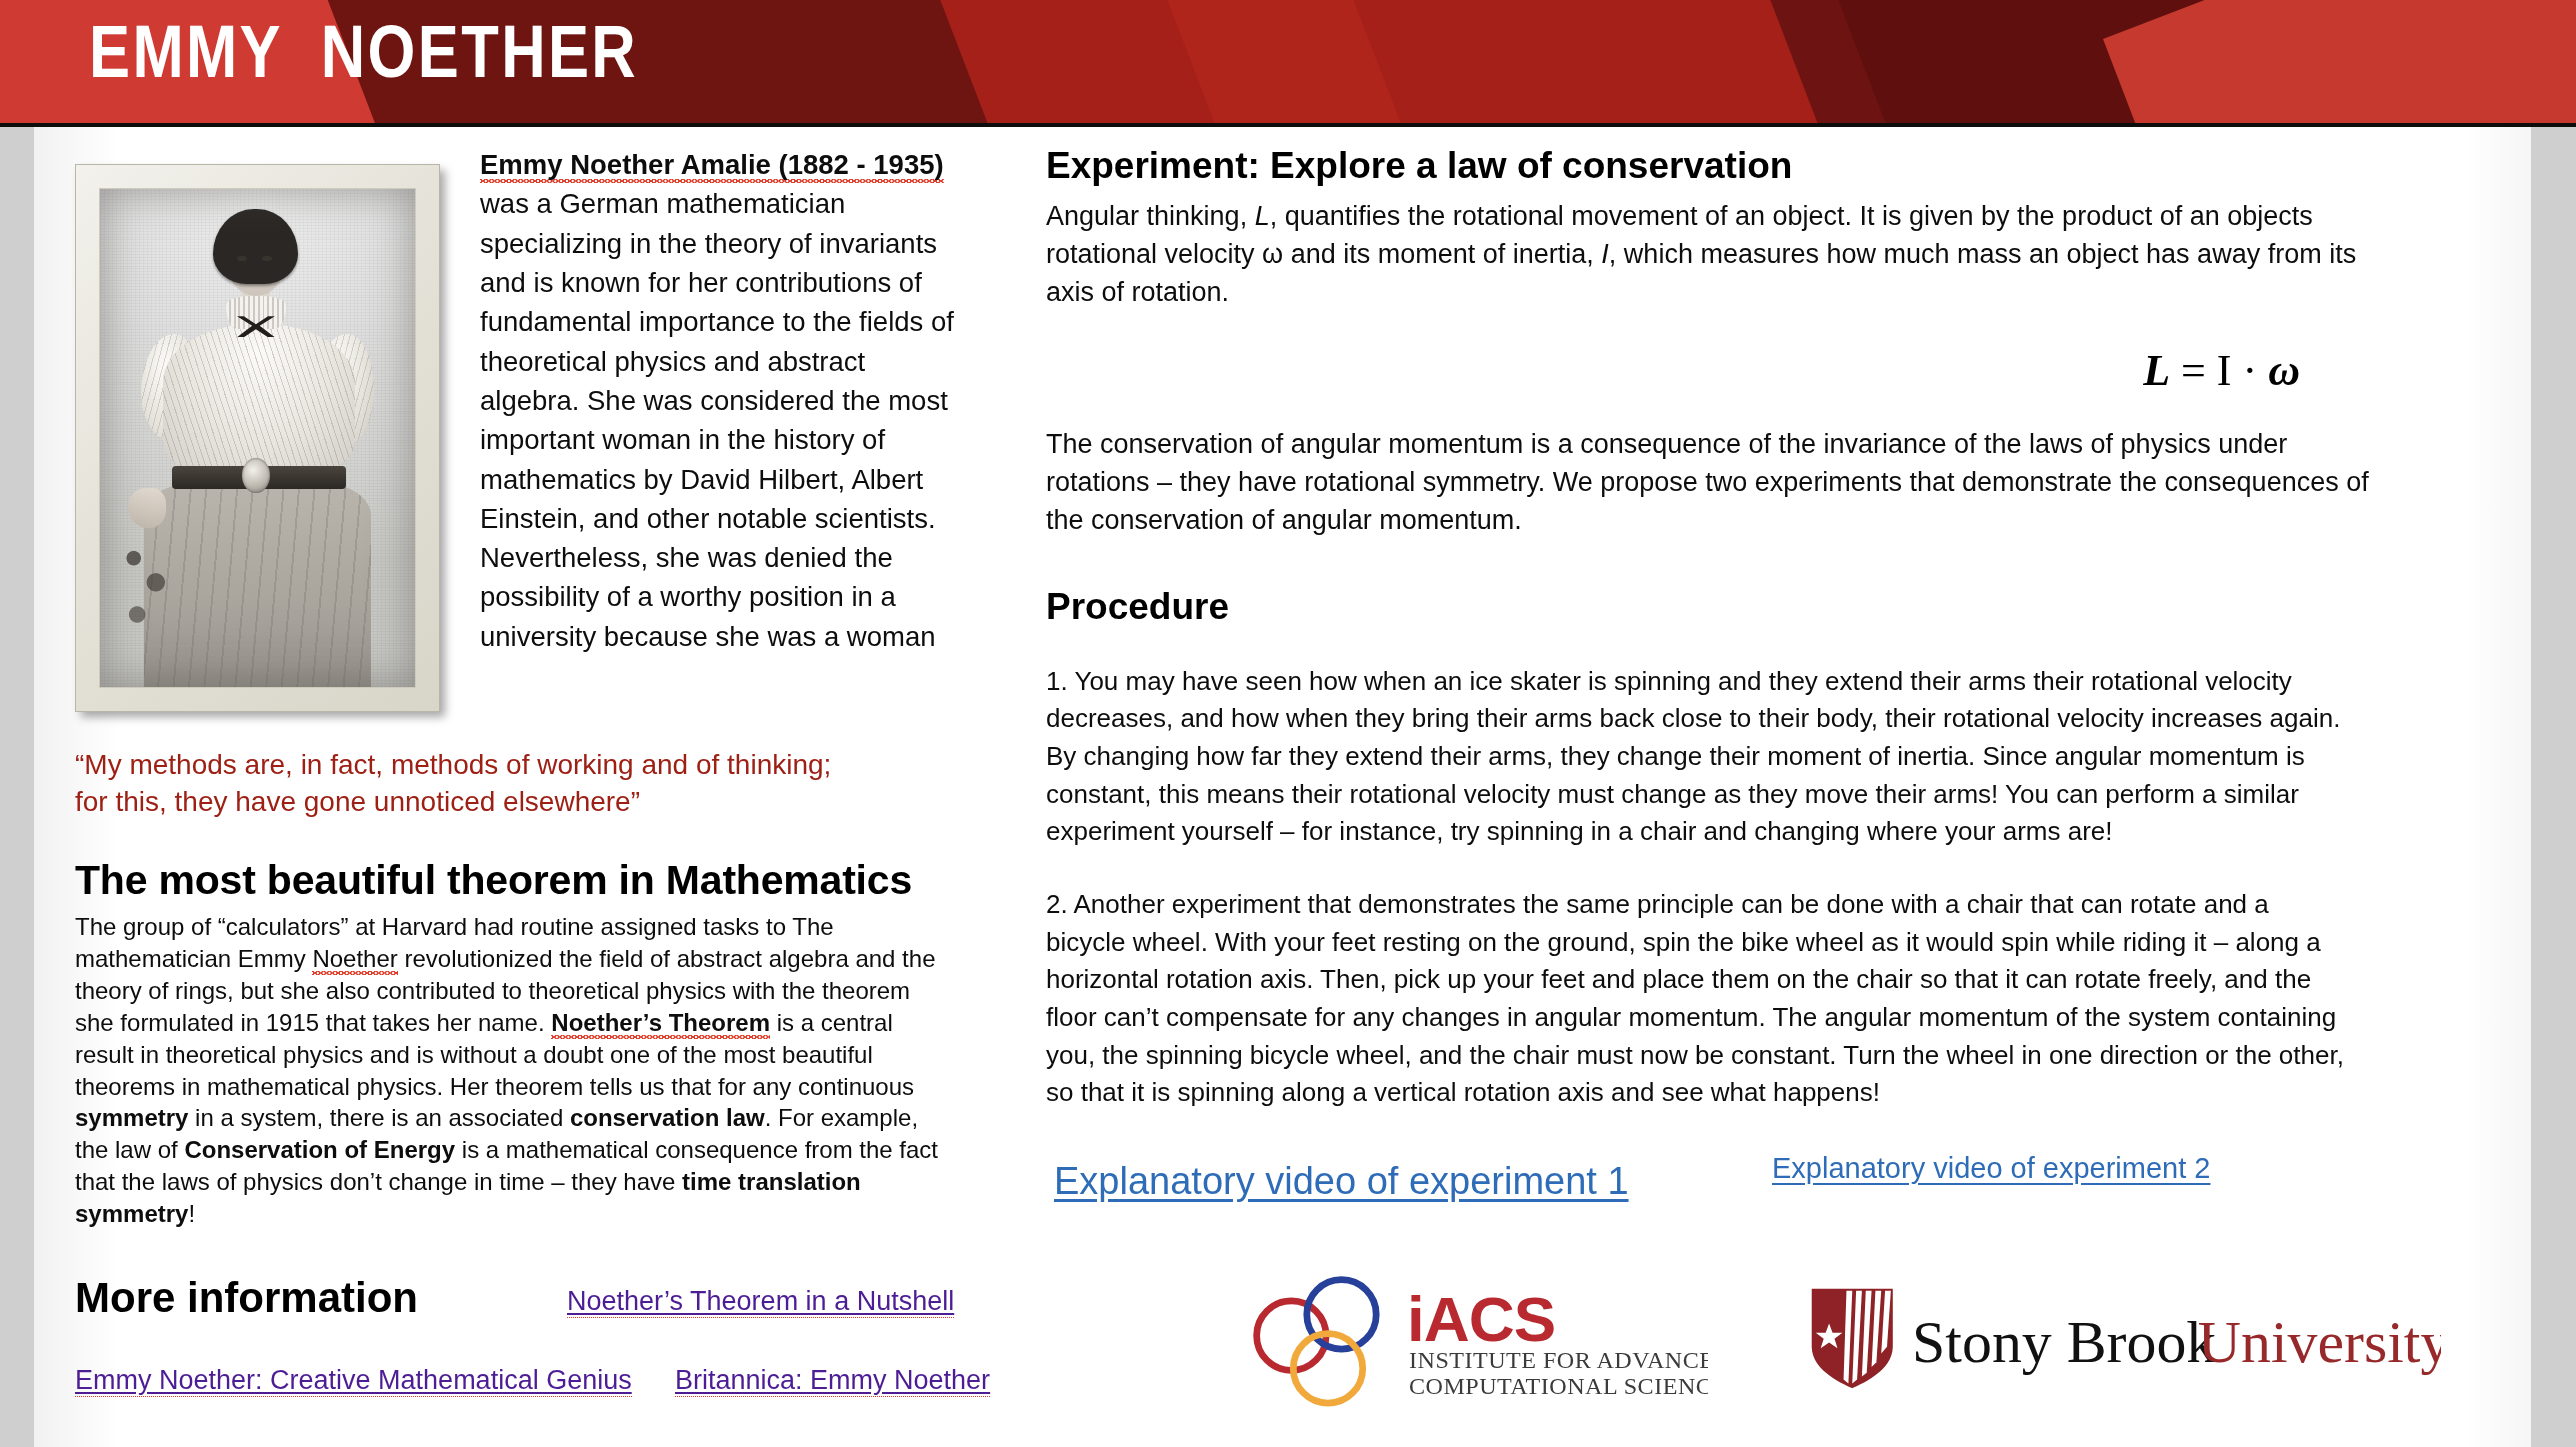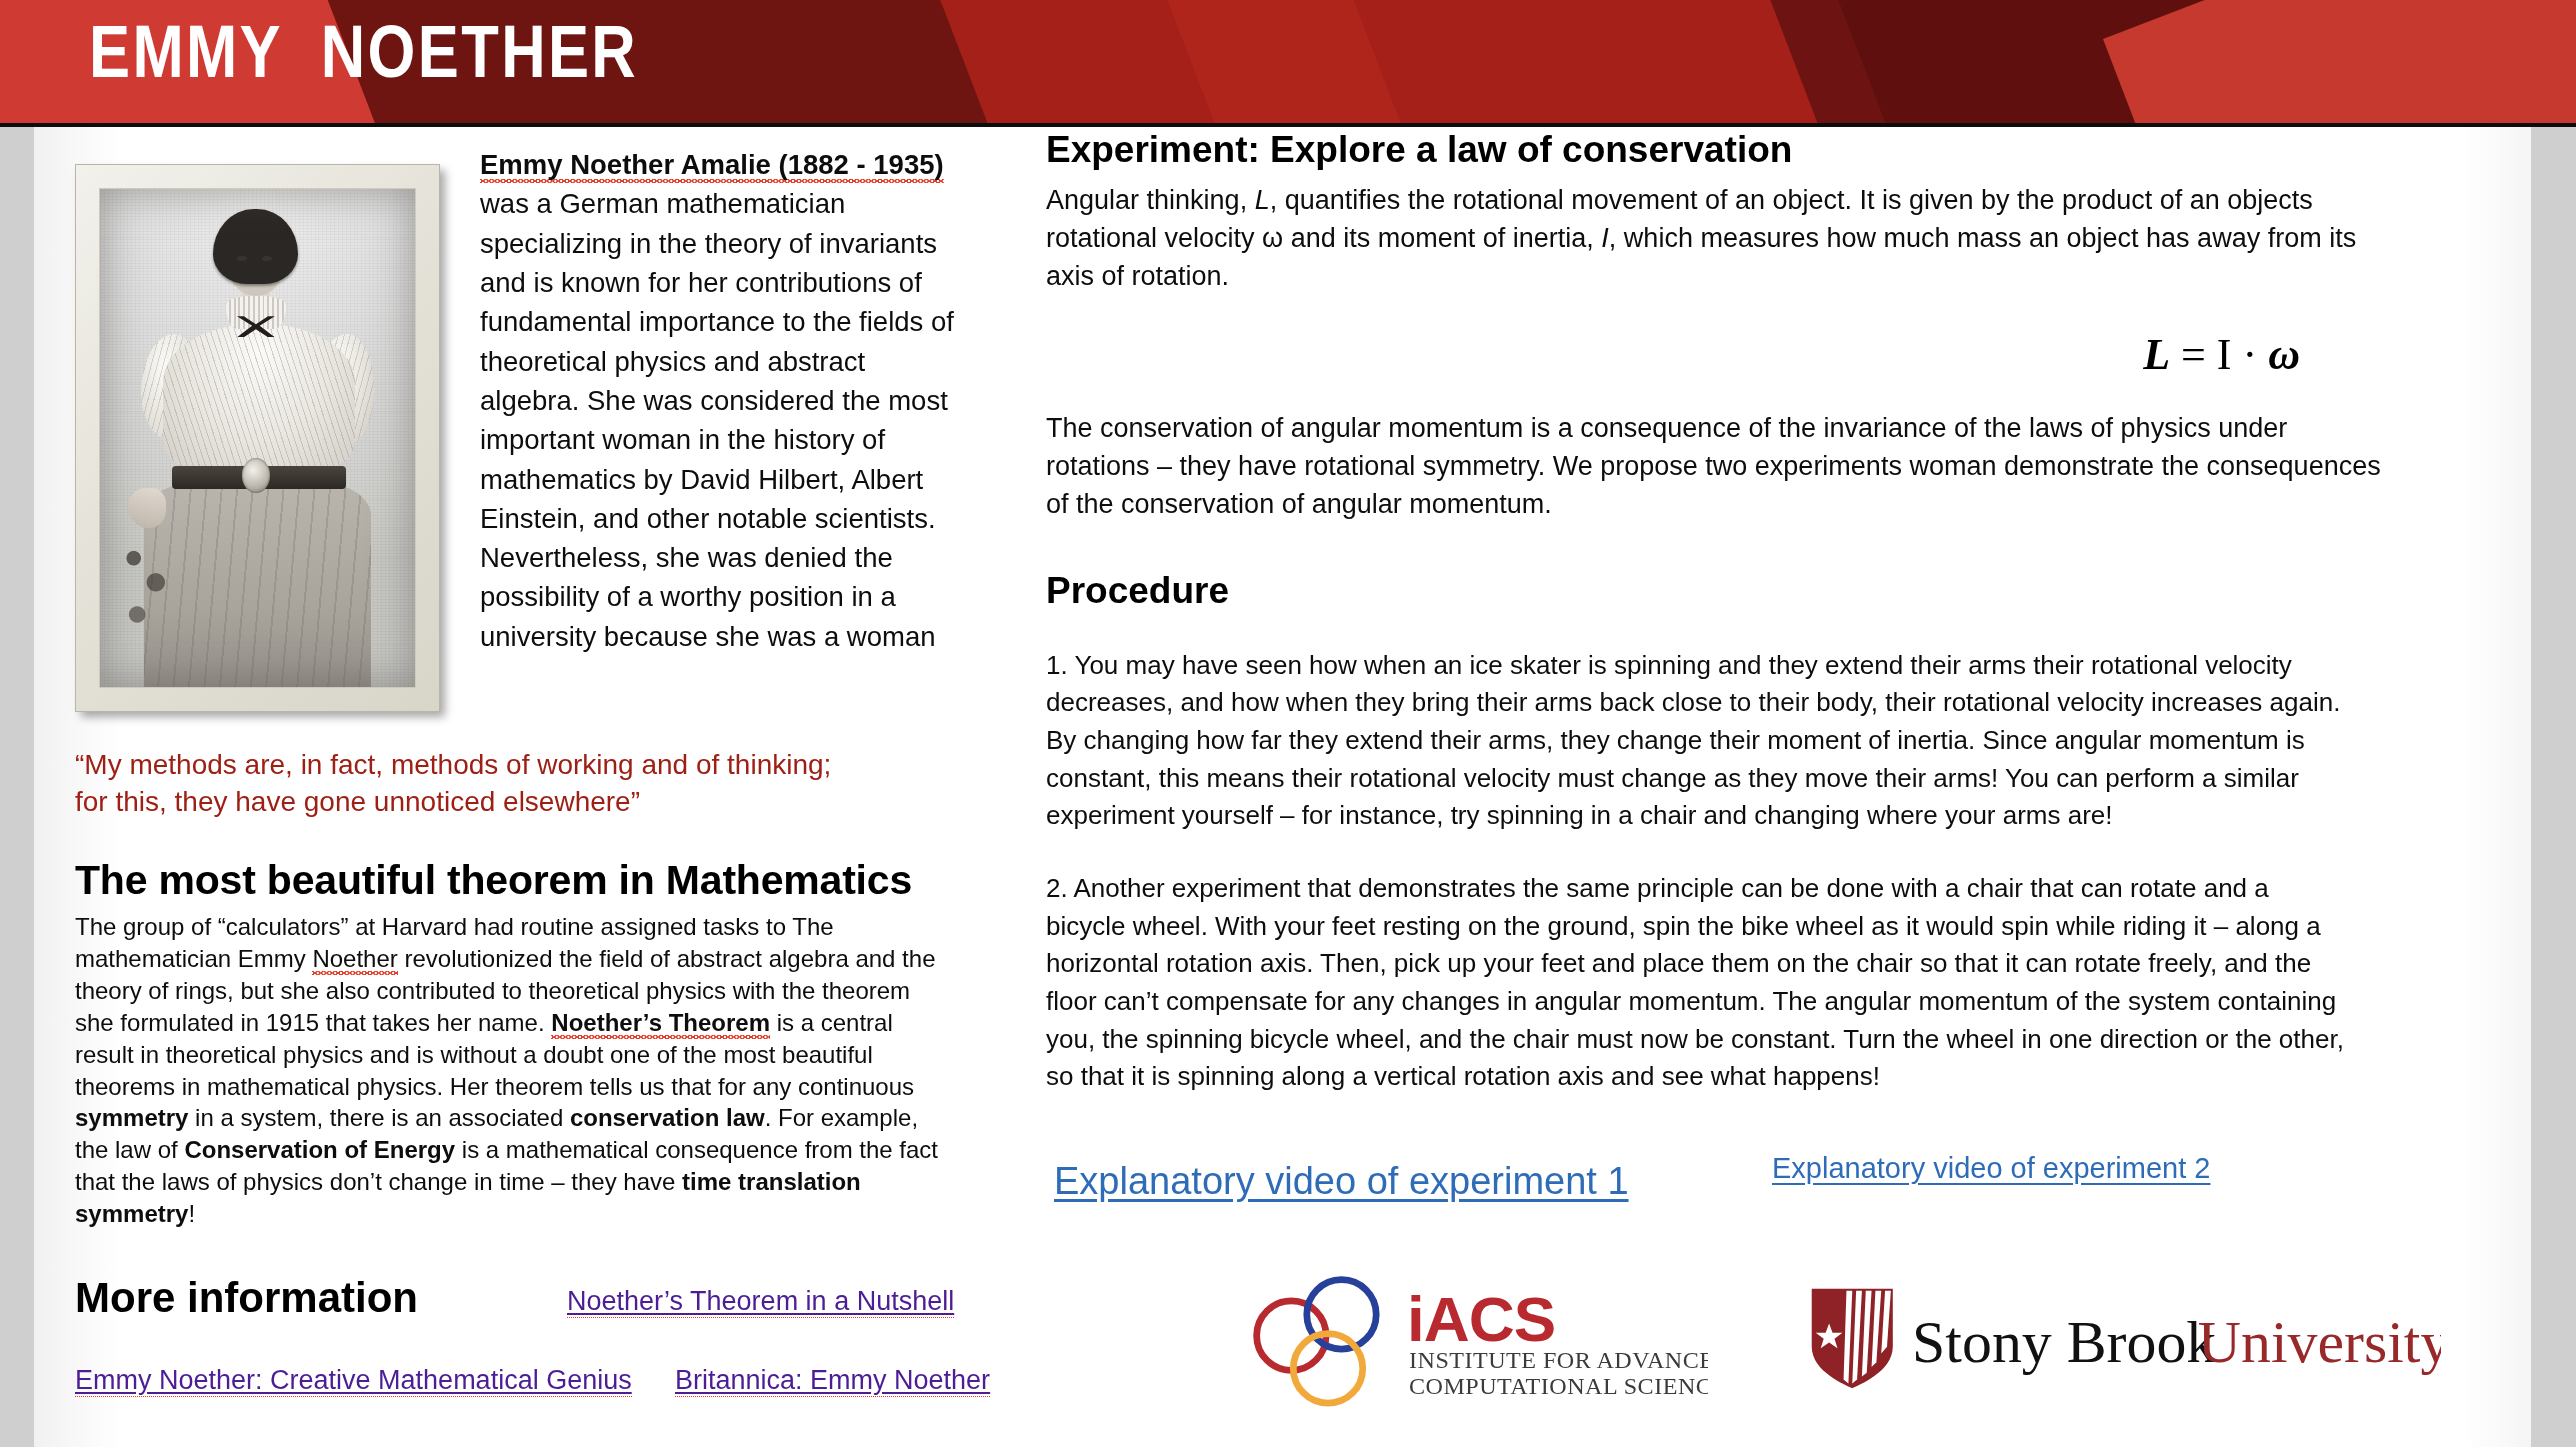--- a/index.html
+++ b/index.html
@@ -107,21 +107,21 @@
     z-index: 5;
   }
 
   
   #left-col {
     position: absolute;
     left: 75px; top: 145px; width: 936px;
   }
   #right-col {
     position: absolute;
-    left: 1046px; top: 129px; width: 1370px;
+    left: 1046px; top: 145px; width: 1370px;
   }
 
   
   #bio-row { position: relative; height: 569px; }
   #photo-frame {
     position: absolute; left: 0px; top: 19.3px;
     width: 365px; height: 548px;
     background: linear-gradient(135deg,#f2f1ec 0%,#e6e4da 40%,#d8d5c9 100%);
     padding: 0;
     box-sizing: border-box;
@@ -431,21 +431,21 @@
   <a id="link-genius" class="lnk spell-dot">Emmy Noether: Creative Mathematical Genius</a>
   <a id="link-britannica" class="lnk spell-dot">Britannica: Emmy Noether</a>
 
   <div id="right-col">
     <h2 id="exp-head">Experiment:  Explore a law of conservation</h2>
 
     <p id="exp-intro"><span>Angular thinking, </span><i>L</i><span>, quantifies the rotational movement of an object. It is given by the product of an objects rotational velocity ω and its moment of inertia, </span><i>I</i><span>, which measures how much mass an object has away from its axis of rotation.</span></p>
 
     <div id="equation"><span class="it">L</span><span class="up"> = </span><span class="up">I</span><span class="up"> · </span><span class="it">ω</span></div>
 
-    <p id="exp-conserv">The conservation of angular momentum is a consequence of the invariance of the laws of physics under rotations – they have rotational symmetry. We propose two experiments woman demonstrate the consequences of the conservation of angular momentum.</p>
+    <p id="exp-conserv">The conservation of angular momentum is a consequence of the invariance of the laws of physics under rotations – they have rotational symmetry. We propose two experiments that demonstrate the consequences of the conservation of angular momentum.</p>
 
     <h2 id="proc-head">Procedure</h2>
 
     <p class="proc-p">1. You may have seen how when an ice skater is spinning and they extend their arms their rotational velocity decreases, and how when they bring their arms back close to their body, their rotational velocity increases again. By changing how far they extend their arms, they change their moment of inertia. Since angular momentum is constant, this means their rotational velocity must change as they move their arms! You can perform a similar experiment yourself – for instance, try spinning in a chair and changing where your arms are!</p>
     <p class="proc-p">2.  Another experiment that demonstrates the same principle can be done with a chair that can rotate and a bicycle wheel. With your feet resting on the ground, spin the bike wheel as it would spin while riding it – along a horizontal rotation axis. Then, pick up your feet and place them on the chair so that it can rotate freely, and the floor can’t compensate for any changes in angular momentum. The angular momentum of the system containing you, the spinning bicycle wheel, and the chair must now be constant. Turn the wheel in one direction or the other, so that it is spinning along a vertical rotation axis and see what happens!</p>
   </div>
 
   <a id="vid1">Explanatory video of experiment 1</a>
   <a id="vid2">Explanatory video of experiment 2</a>
 

